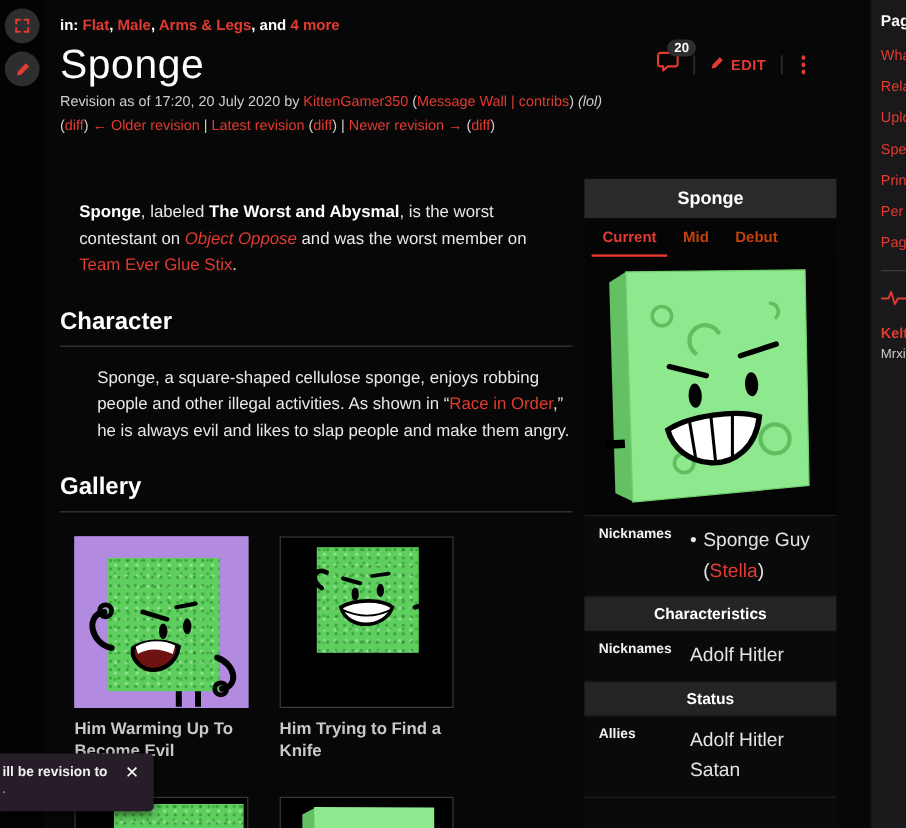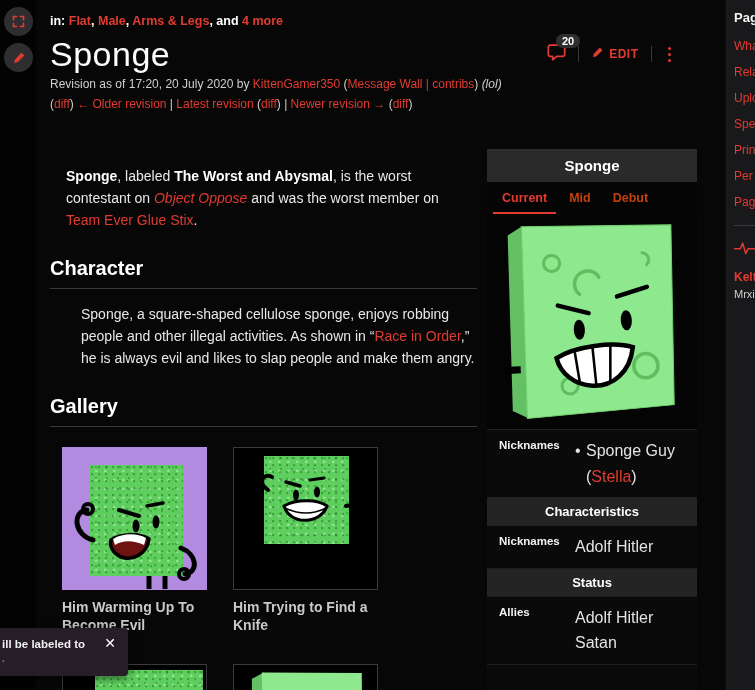--- a/index.html
+++ b/index.html
@@ -320,17 +320,17 @@
         
         
       </div>
 
     </div>
   </div>
 </div>
 
 <div class="toast">
   <div class="toast-text">
-    <div>ill be labeled to</div>
+    <div>ill be revision to</div>
     <div class="t2">.</div>
   </div>
   <div class="toast-close">✕</div>
 </div>
 
 </body></html>

